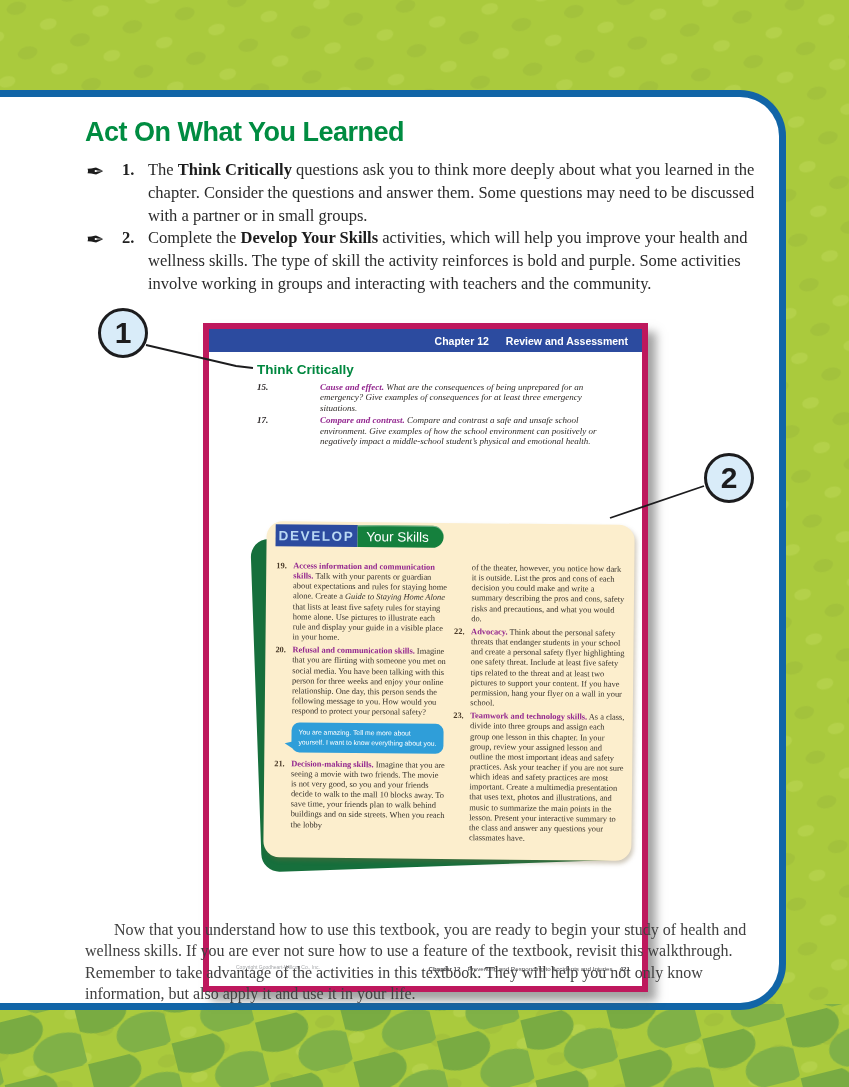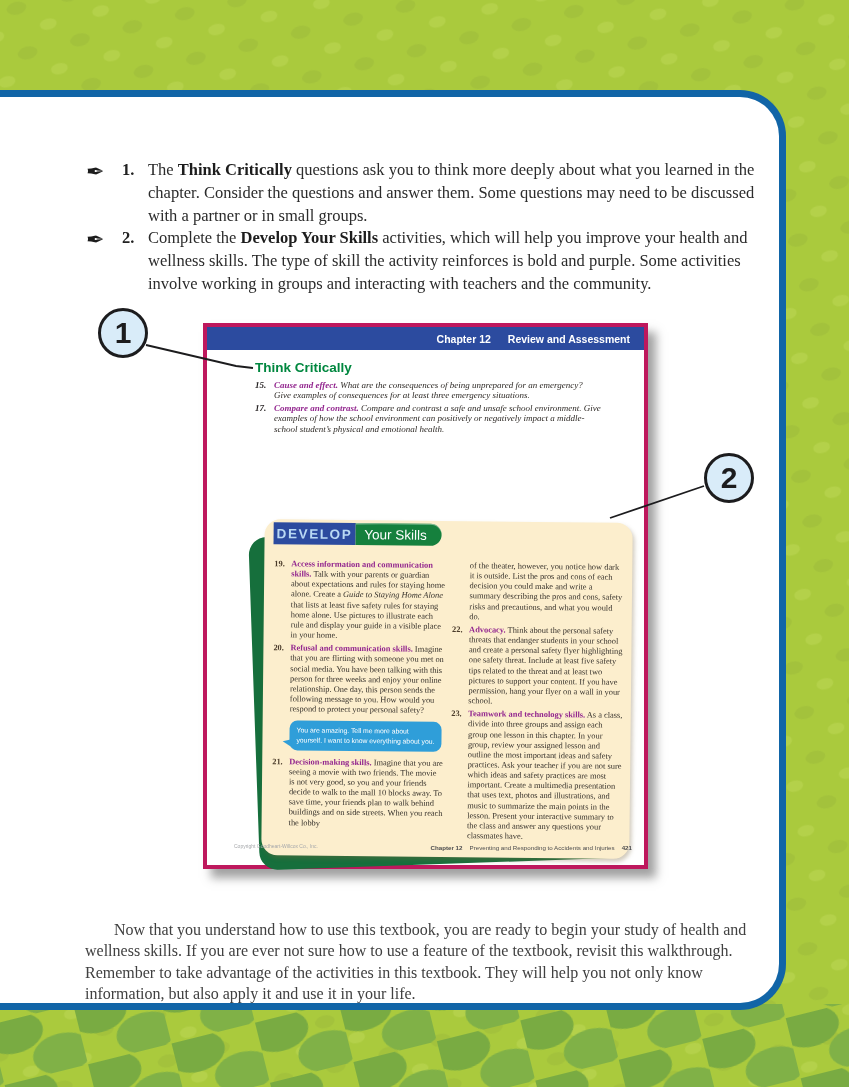--- a/index.html
+++ b/index.html
@@ -36,37 +36,37 @@
   .intro-item .itxt{flex:1;font-size:16.5px;line-height:1.38;color:#2b2b2b;}
   .itxt b{color:#1d1d1d;}
 
   .closing{
     position:absolute;left:85px;top:822px;width:690px;
     font-size:16px;line-height:1.33;color:#404040;text-indent:29px;
   }
 
   
   .shot{
-    position:absolute;left:203px;top:226px;width:445px;height:546px;
-    box-sizing:border-box;background:#fff;border:4px solid #be185d;
+    position:absolute;left:203px;top:226px;width:445px;height:669px;
+    box-sizing:border-box;background:#fff;border:6px solid #be185d;
     box-shadow:8px 9px 9px rgba(85,85,85,.55);
   }
   .shot-header{
     position:absolute;left:0;top:0;right:0;height:23px;background:#2c4b9f;
     display:flex;justify-content:flex-end;align-items:center;gap:17px;padding-right:14px;
     font-family:"Liberation Sans",sans-serif;font-weight:bold;font-size:10.5px;color:#fff;
   }
   .tc-heading{
     position:absolute;left:48px;top:33px;
     font-family:"Liberation Sans",sans-serif;font-weight:bold;font-size:13.5px;color:#00873f;
   }
   .tc-list{position:absolute;left:48px;top:53px;width:346px;font-style:italic;}
   .tc-item{display:flex;margin-bottom:2px;font-size:9px;line-height:1.16;color:#2e2a26;}
   .tc-item .n{width:19px;flex:none;font-weight:bold;color:#231f20;}
-  .tc-item .t{flex:1;}
+  .tc-item .t{flex:1;margin-left:44px;}
   .skill{color:#93278f;font-weight:bold;}
 
   
   .develop{position:absolute;left:56px;top:194px;width:368px;height:336px;}
   .dev-back{
     position:absolute;left:-9px;top:10px;width:100%;height:99%;
     background:#166f3c;border-radius:18px;transform:rotate(-2deg);
   }
   .dev-card{
     position:absolute;left:0;top:0;width:100%;height:100%;
@@ -139,20 +139,21 @@
       <ellipse cx="64" cy="45" rx="30" ry="20" fill="#80b147"></ellipse>
     </pattern>
   </defs>
   <rect width="849" height="1087" fill="#aaca3d"></rect>
   <rect width="849" height="1087" fill="url(#pSmall)"></rect>
   <rect y="1004" width="849" height="83" fill="url(#pBig)"></rect>
 </svg>
 
 <div class="panel">
 
+  <div class="title">Act On What You Learned</div>
 
   <div class="intro-item" style="top:62px;">
     <span class="pencil">✒</span>
     <span class="inum">1.</span>
     <span class="itxt"><span>The </span><b>Think Critically</b><span> questions ask you to think more deeply about what you learned in the chapter. Consider the questions and answer them. Some questions may need to be discussed with a partner or in small groups.</span></span>
   </div>
 
   <div class="intro-item" style="top:130px;">
     <span class="pencil">✒</span>
     <span class="inum">2.</span>

